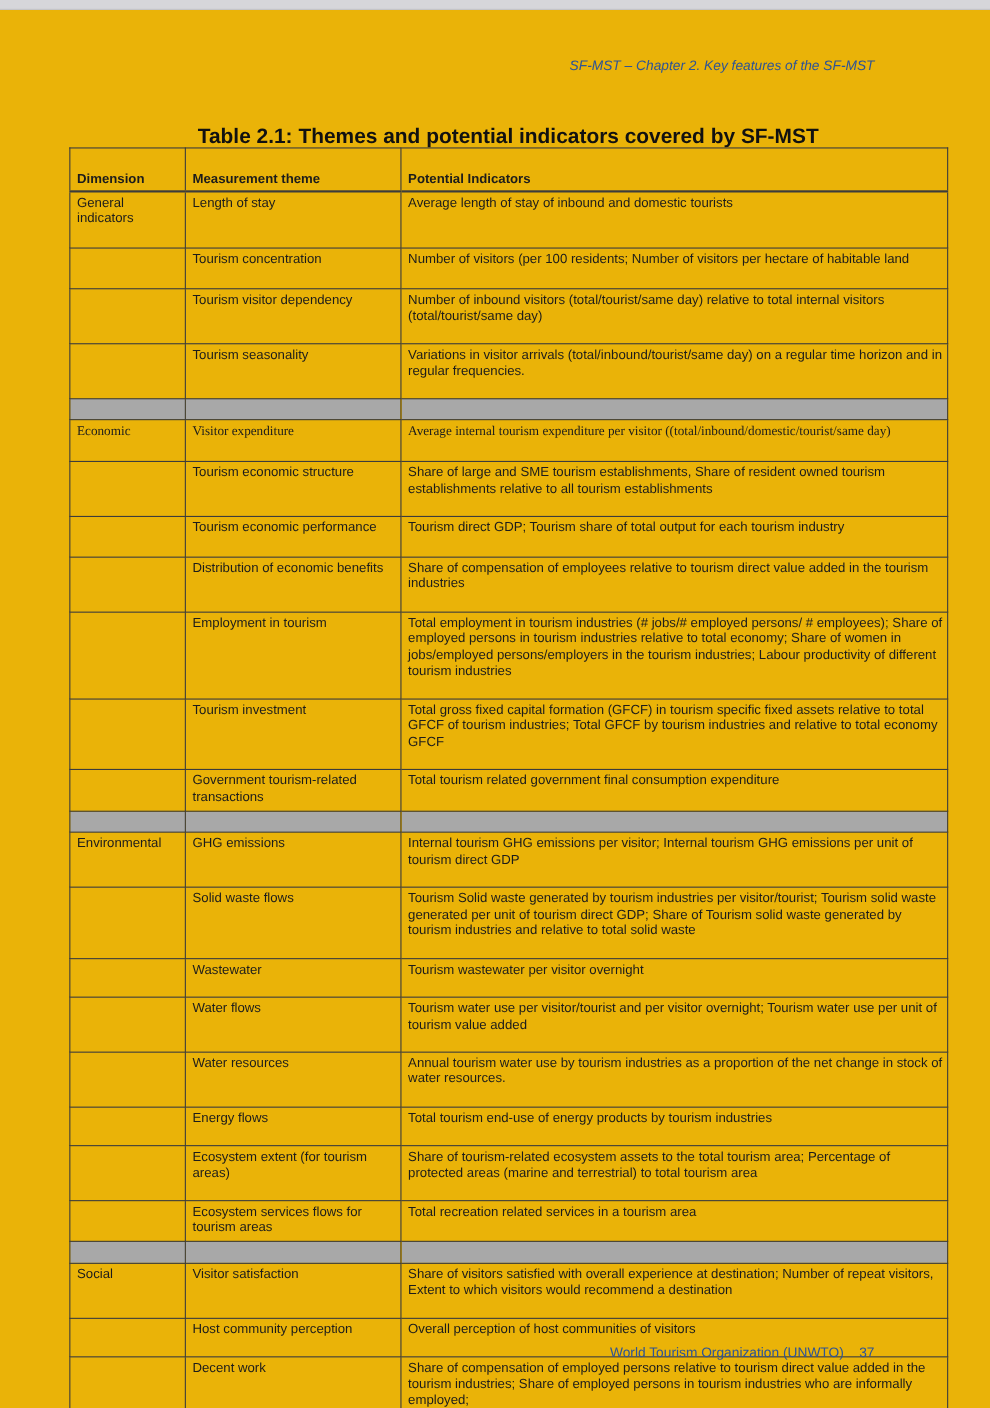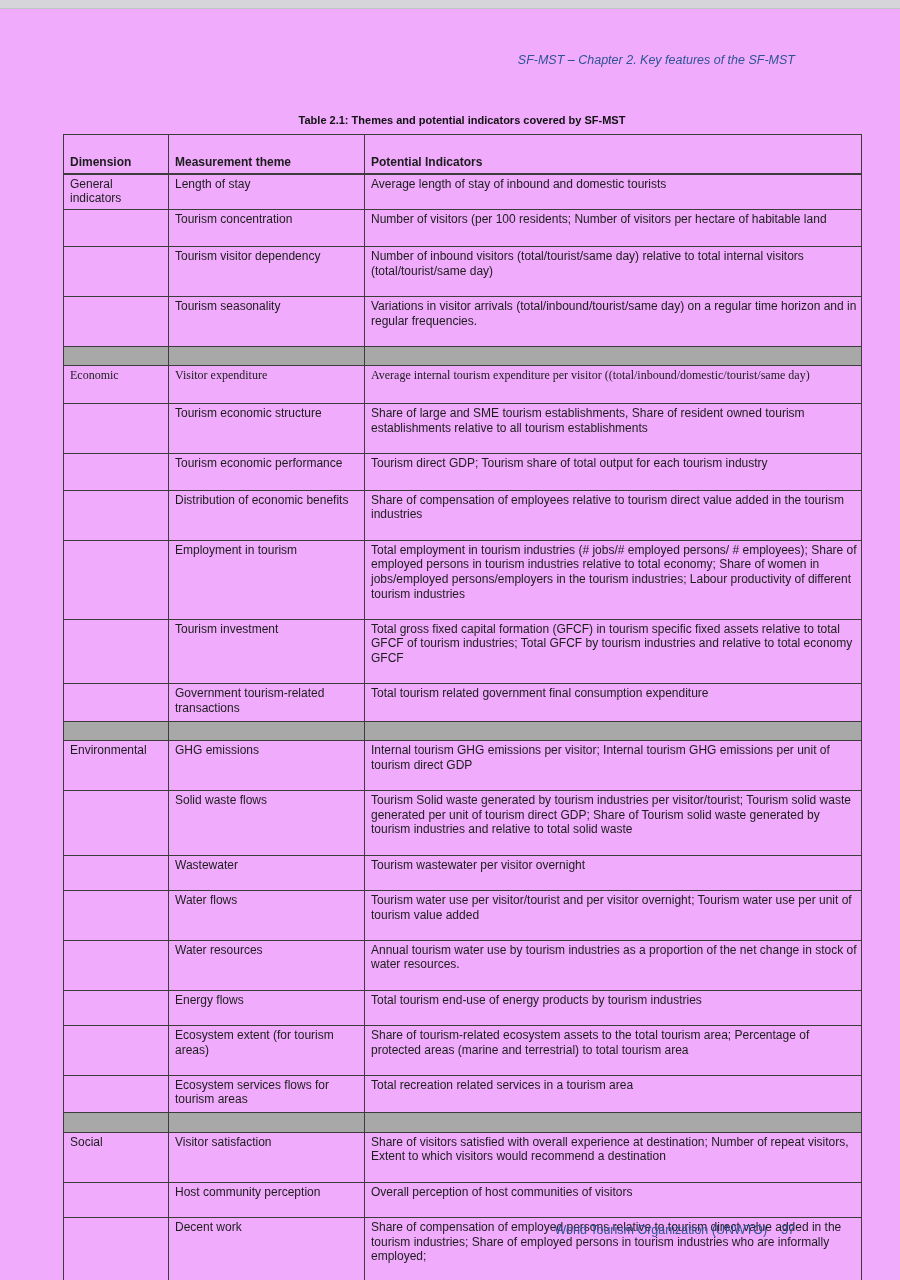--- a/index.html
+++ b/index.html
@@ -3,36 +3,36 @@
 <meta charset="utf-8">
 <style>
   * { margin: 0; padding: 0; box-sizing: border-box; }
   html, body {
     width: 900px; height: 1280px;
     background: #fdfdfb;
     font-family: "Liberation Sans", sans-serif;
     color: #212121;
     overflow: hidden;
   }
-  .page { position: relative; width: 900px; height: 1280px; background: #f0abfc; }
+  .page { position: relative; width: 900px; height: 1280px; background: #eab308; }
 
   .top-bar {
     position: absolute; top: 0; left: 0; width: 900px; height: 9px;
     background: #d6d6da; border-bottom: 1px solid #c2c2c8;
   }
 
   .doc-header {
     position: absolute; top: 53px; right: 105px;
     font-size: 12.5px; font-style: italic; color: #2e5496;
     text-align: right; white-space: nowrap;
   }
 
   .table-title {
     position: absolute; top: 114px; left: 63px; width: 798px;
-    text-align: center; font-size: 11px; font-weight: bold; color: #111;
+    text-align: center; font-size: 19px; font-weight: bold; color: #111;
   }
 
   .table-wrap { position: absolute; top: 134px; left: 63px; width: 798px; }
 
   table.main-table {
     width: 798px; table-layout: fixed;
     border-collapse: collapse;
     font-size: 12px; line-height: 1.22; color: #1c1c1c;
   }
   table.main-table col.c1 { width: 105px; }
@@ -84,21 +84,21 @@
           <col class="c3">
       </colgroup>
       <thead>
         <tr>
           <th>Dimension</th>
           <th>Measurement theme</th>
           <th>Potential Indicators</th>
         </tr>
       </thead>
       <tbody>
-          <tr style="height: 36px;">
+          <tr style="height: 52px;">
             <td class="dimension-cell">General indicators</td>
             <td class="theme-cell">Length of stay</td>
             <td class="indicators-cell">Average length of stay of inbound and domestic tourists</td>
           </tr>
           <tr style="height: 37px;">
             <td class="dimension-cell"></td>
             <td class="theme-cell">Tourism concentration</td>
             <td class="indicators-cell">Number of visitors (per 100 residents; Number of visitors per hectare of habitable land</td>
           </tr>
           <tr style="height: 38px;">

